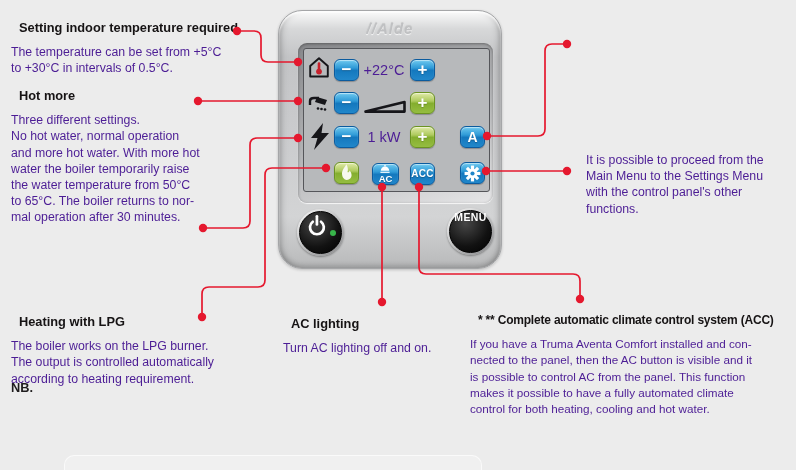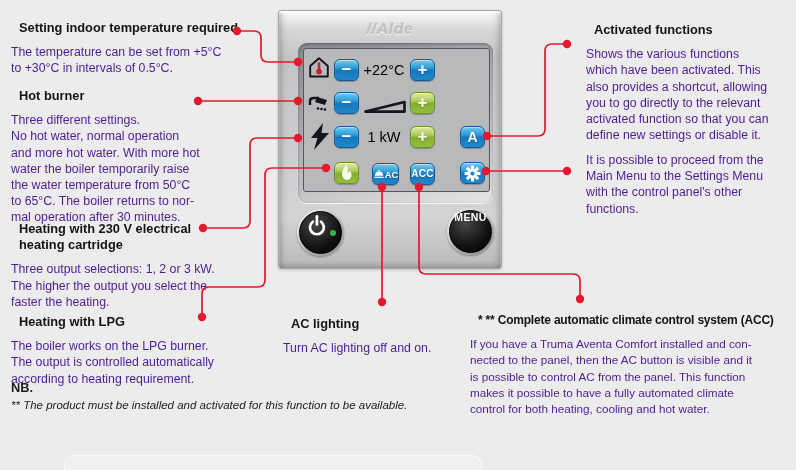--- a/index.html
+++ b/index.html
@@ -15,21 +15,21 @@
   .ann h3{margin:8px;font-size:12.8px;font-weight:bold;line-height:16.2px;white-space:pre-line;color:#161314}
   .ann p{margin:0;font-size:12.3px;line-height:16.2px;white-space:pre-line;color:#4c1d95}
   .ann.acc-block h3{font-size:12px;letter-spacing:-0.2px}
   .ann.acc-block p{font-size:11.7px}
   .nb{position:absolute;left:11px;top:380px;width:720px}
   .nb h3{margin:0;font-size:12.8px;font-weight:bold;line-height:16px}
   .nb p{margin:1px 0 0 0;font-size:11.5px;font-style:italic;line-height:16px;color:#232021}
 
   
   .panel{
-    position:absolute;left:278px;top:10px;width:222px;height:257px;border-radius:3px;
+    position:absolute;left:278px;top:10px;width:222px;height:257px;border-radius:24px;
     background:linear-gradient(180deg,#fbfbfb 0%,#d7d8d9 7%,#c3c4c6 18%,#cbccce 50%,#d3d4d5 80%,#b8b9ba 100%);
     border:1px solid #a5a6a8;
     box-shadow:inset 0 2px 2px rgba(255,255,255,.9),inset 0 -3px 5px rgba(0,0,0,.16),
                inset 7px 0 9px -7px rgba(0,0,0,.35),inset -7px 0 9px -7px rgba(0,0,0,.35),
                0 1px 3px rgba(0,0,0,.2);
   }
   .logo{
     position:absolute;top:9px;left:0;right:0;text-align:center;
     font-size:15px;font-weight:bold;font-style:italic;letter-spacing:1px;color:#bfc0c2;
     text-shadow:0 1px 1px rgba(255,255,255,.85),0 -1px 1px rgba(0,0,0,.12);
@@ -54,23 +54,23 @@
     box-shadow:inset 0 1px 1px rgba(255,255,255,.55),0 1px 1px rgba(0,0,0,.25);
   }
   .btn-green{
     background:linear-gradient(180deg,#e0eaa6 0%,#aeca5e 40%,#84ae2e 52%,#95bd41 100%);
     border:1px solid #6b9322;
     box-shadow:inset 0 1px 1px rgba(255,255,255,.55),0 1px 1px rgba(0,0,0,.25);
   }
   .sym{font-size:17px;line-height:1;margin-top:-1px;text-shadow:0 1px 1px rgba(0,0,0,.2)}
   .a-sym{font-size:14px;line-height:1;text-shadow:0 1px 1px rgba(0,0,0,.25)}
   .acc-sym{font-size:10px;line-height:1;letter-spacing:.2px;text-shadow:0 1px 1px rgba(0,0,0,.25)}
-  .ac-stack{display:flex;flex-direction:row;align-items:center;line-height:1}
+  .ac-stack{display:flex;flex-direction:column;align-items:center;line-height:1}
   .ac-stack span{font-size:9.5px;font-weight:bold;margin-top:1px;text-shadow:0 1px 1px rgba(0,0,0,.25)}
-  .val{position:absolute;font-size:14.5px;color:#000000;text-align:center;line-height:22px}
+  .val{position:absolute;font-size:14.5px;color:#4c1d95;text-align:center;line-height:22px}
 
   .hw-btn{
     position:absolute;border-radius:50%;padding:2px;
     background:linear-gradient(140deg,#fafafa,#838486);
     box-shadow:0 1px 2px rgba(0,0,0,.35);
   }
   .hw-inner{
     width:41px;height:41px;border-radius:50%;position:relative;
     background:radial-gradient(circle at 38% 30%,#474747 0%,#121212 60%,#000 100%);
     display:flex;align-items:flex-start;justify-content:center;border:1px solid #000;
@@ -89,52 +89,36 @@
 <body>
 
 <div class="page">
 
   <div class="ann" style="left:11px;top:12px;width:255px">
     <h3>Setting indoor temperature required</h3>
     <p>The temperature can be set from +5°C
 to +30°C in intervals of 0.5°C.</p>
   </div>
   <div class="ann" style="left:11px;top:80px;width:255px">
-    <h3>Hot burner</h3>
+    <h3>Hot more</h3>
     <p>Three different settings.
 No hot water, normal operation
 and more hot water. With more hot
 water the boiler temporarily raise
 the water temperature from 50°C
 to 65°C. The boiler returns to nor-
 mal operation after 30 minutes.</p>
   </div>
-  <div class="ann" style="left:11px;top:213px;width:255px">
-    <h3>Heating with 230 V electrical
-heating cartridge</h3>
-    <p>Three output selections: 1, 2 or 3 kW.
-The higher the output you select the
-faster the heating.</p>
-  </div>
   <div class="ann" style="left:11px;top:306px;width:255px">
     <h3>Heating with LPG</h3>
     <p>The boiler works on the LPG burner.
 The output is controlled automatically
 according to heating requirement.</p>
   </div>
 
-  <div class="ann" style="left:586px;top:14px;width:210px">
-    <h3>Activated functions</h3>
-    <p>Shows the various functions
-which have been activated. This
-also provides a shortcut, allowing
-you to go directly to the relevant
-activated function so that you can
-define new settings or disable it.</p>
-  </div>
   <div class="ann" style="left:586px;top:152px;width:210px">
     <p>It is possible to proceed from the
 Main Menu to the Settings Menu
 with the control panel's other
 functions.</p>
   </div>
 
   <div class="ann" style="left:283px;top:308px;width:190px">
     <h3>AC lighting</h3>
     <p>Turn AC lighting off and on.</p>
@@ -143,21 +127,20 @@
     <h3>* ** Complete automatic climate control system (ACC)</h3>
     <p>If you have a Truma Aventa Comfort installed and con-
 nected to the panel, then the AC button is visible and it
 is possible to control AC from the panel. This function
 makes it possible to have a fully automated climate
 control for both heating, cooling and hot water.</p>
   </div>
 
   <div class="nb">
     <h3>NB.</h3>
-    <p>** The product must be installed and activated for this function to be available.</p>
   </div>
 
   <div class="bottom-card"></div>
 
   <div class="panel">
     <div class="logo">//Alde</div>
 
     <div class="screen-outer">
       <div class="screen">
 

